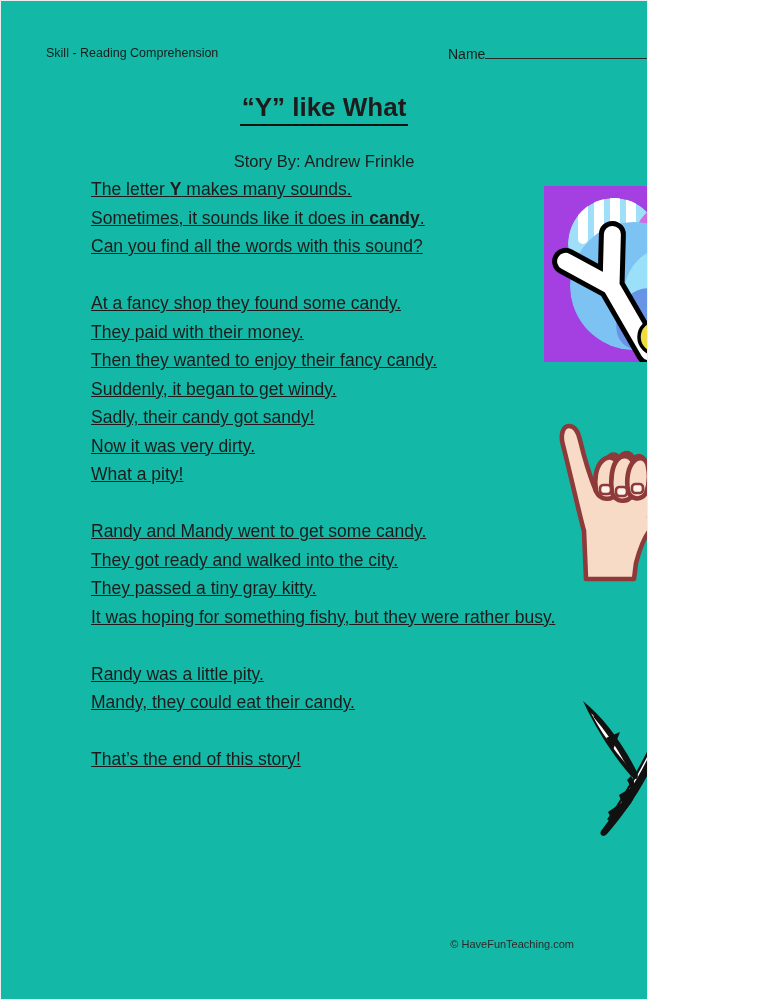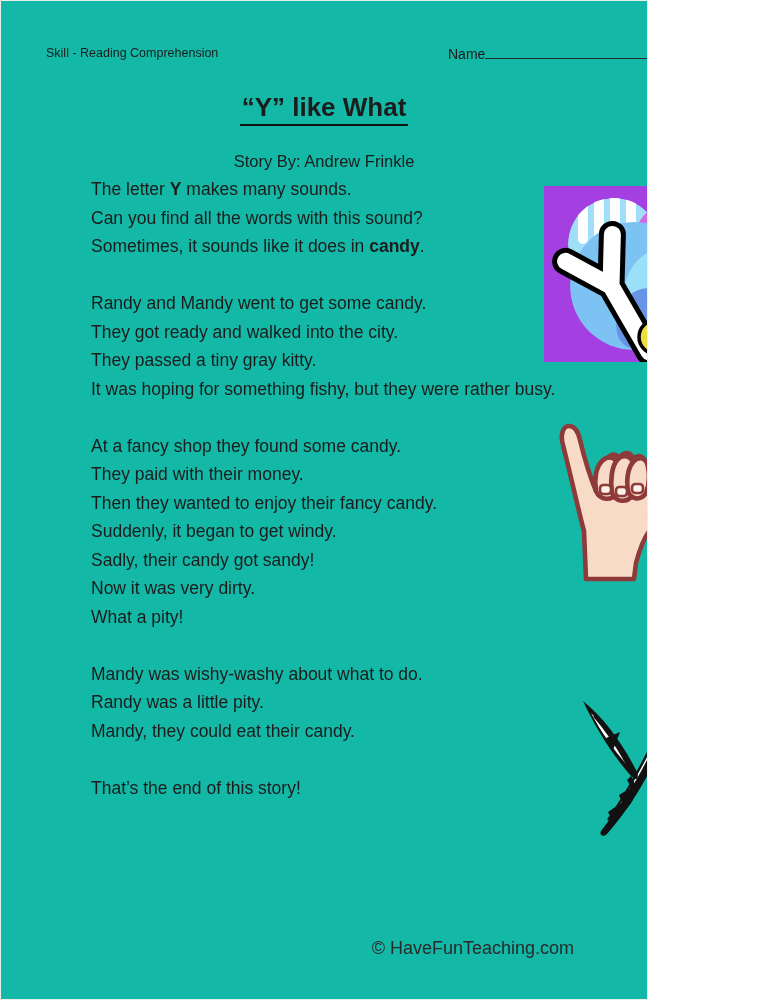--- a/index.html
+++ b/index.html
@@ -11,66 +11,65 @@
   .skill-label { position:absolute; left:45px; top:45px; font-size:12.5px; }
   .name-field  { position:absolute; left:447px; top:45px; font-size:14px; white-space:nowrap; }
   .name-line   { display:inline-block; width:183px; height:12px; border-bottom:1.4px solid #2a2a2a; }
   .doc-title   { position:absolute; left:0; top:91px; width:100%; text-align:center;
                  font-size:26px; font-weight:bold; letter-spacing:0; }
   .doc-title .u { display:inline-block; border-bottom:2.4px solid #111; padding:0 2px 1px 2px; }
   .byline      { position:absolute; left:0; top:127px; width:100%; text-align:center; font-size:16.5px;margin-top:24px; }
   .story       { position:absolute; left:90px; top:174px; width:540px;
                  font-size:17.5px; line-height:28.5px; }
   .para        { margin:0 0 28.5px 0; }
-  .line        { white-space:nowrap; }
+  .line        { white-space:nowrap;text-decoration:underline; }
   .line b      { font-weight:bold; }
   .fig         { position:absolute; }
   .fig-yoyo    { left:543px; top:185px; width:182px; height:176px; }
   .fig-hand    { left:549px; top:412px; width:164px; height:172px; }
   .fig-feather { left:562px; top:690px; width:152px; height:152px; }
-  .footer      { position:absolute; right:73px; top:937px; font-size:18px; color:#2a2a2a; }
+  .footer      { position:absolute; right:73px; top:937px; font-size:11px; color:#2a2a2a; }
 </style>
 </head>
 <body>
 
 <div class="page">
 
   <div class="skill-label">Skill - Reading Comprehension</div>
 
   <div class="name-field"><span>Name</span><span class="name-line"></span></div>
 
   <div class="doc-title">
     <span class="u">“Y” like What</span>
   </div>
 
   <div class="byline">Story By: Andrew Frinkle</div>
 
   <div class="story">
       <div class="para">
         <div class="line">The letter <b>Y</b> makes many sounds.</div>
+        <div class="line">Sometimes, it sounds like it does in <b>candy</b>.</div>
         <div class="line">Can you find all the words with this sound?</div>
-        <div class="line">Sometimes, it sounds like it does in <b>candy</b>.</div>
-      </div>
-      <div class="para">
-        <div class="line">Randy and Mandy went to get some candy.</div>
-        <div class="line">They got ready and walked into the city.</div>
-        <div class="line">They passed a tiny gray kitty.</div>
-        <div class="line">It was hoping for something fishy, but they were rather busy.</div>
       </div>
       <div class="para">
         <div class="line">At a fancy shop they found some candy.</div>
         <div class="line">They paid with their money.</div>
         <div class="line">Then they wanted to enjoy their fancy candy.</div>
         <div class="line">Suddenly, it began to get windy.</div>
         <div class="line">Sadly, their candy got sandy!</div>
         <div class="line">Now it was very dirty.</div>
         <div class="line">What a pity!</div>
       </div>
       <div class="para">
-        <div class="line">Mandy was wishy-washy about what to do.</div>
+        <div class="line">Randy and Mandy went to get some candy.</div>
+        <div class="line">They got ready and walked into the city.</div>
+        <div class="line">They passed a tiny gray kitty.</div>
+        <div class="line">It was hoping for something fishy, but they were rather busy.</div>
+      </div>
+      <div class="para">
         <div class="line">Randy was a little pity.</div>
         <div class="line">Mandy, they could eat their candy.</div>
       </div>
       <div class="para">
         <div class="line">That’s the end of this story!</div>
       </div>
     </div>
 
   <svg class="fig fig-yoyo" viewBox="0 0 182 176" xmlns="http://www.w3.org/2000/svg" aria-label="Letter Y with yo-yo illustration">
     <defs>

